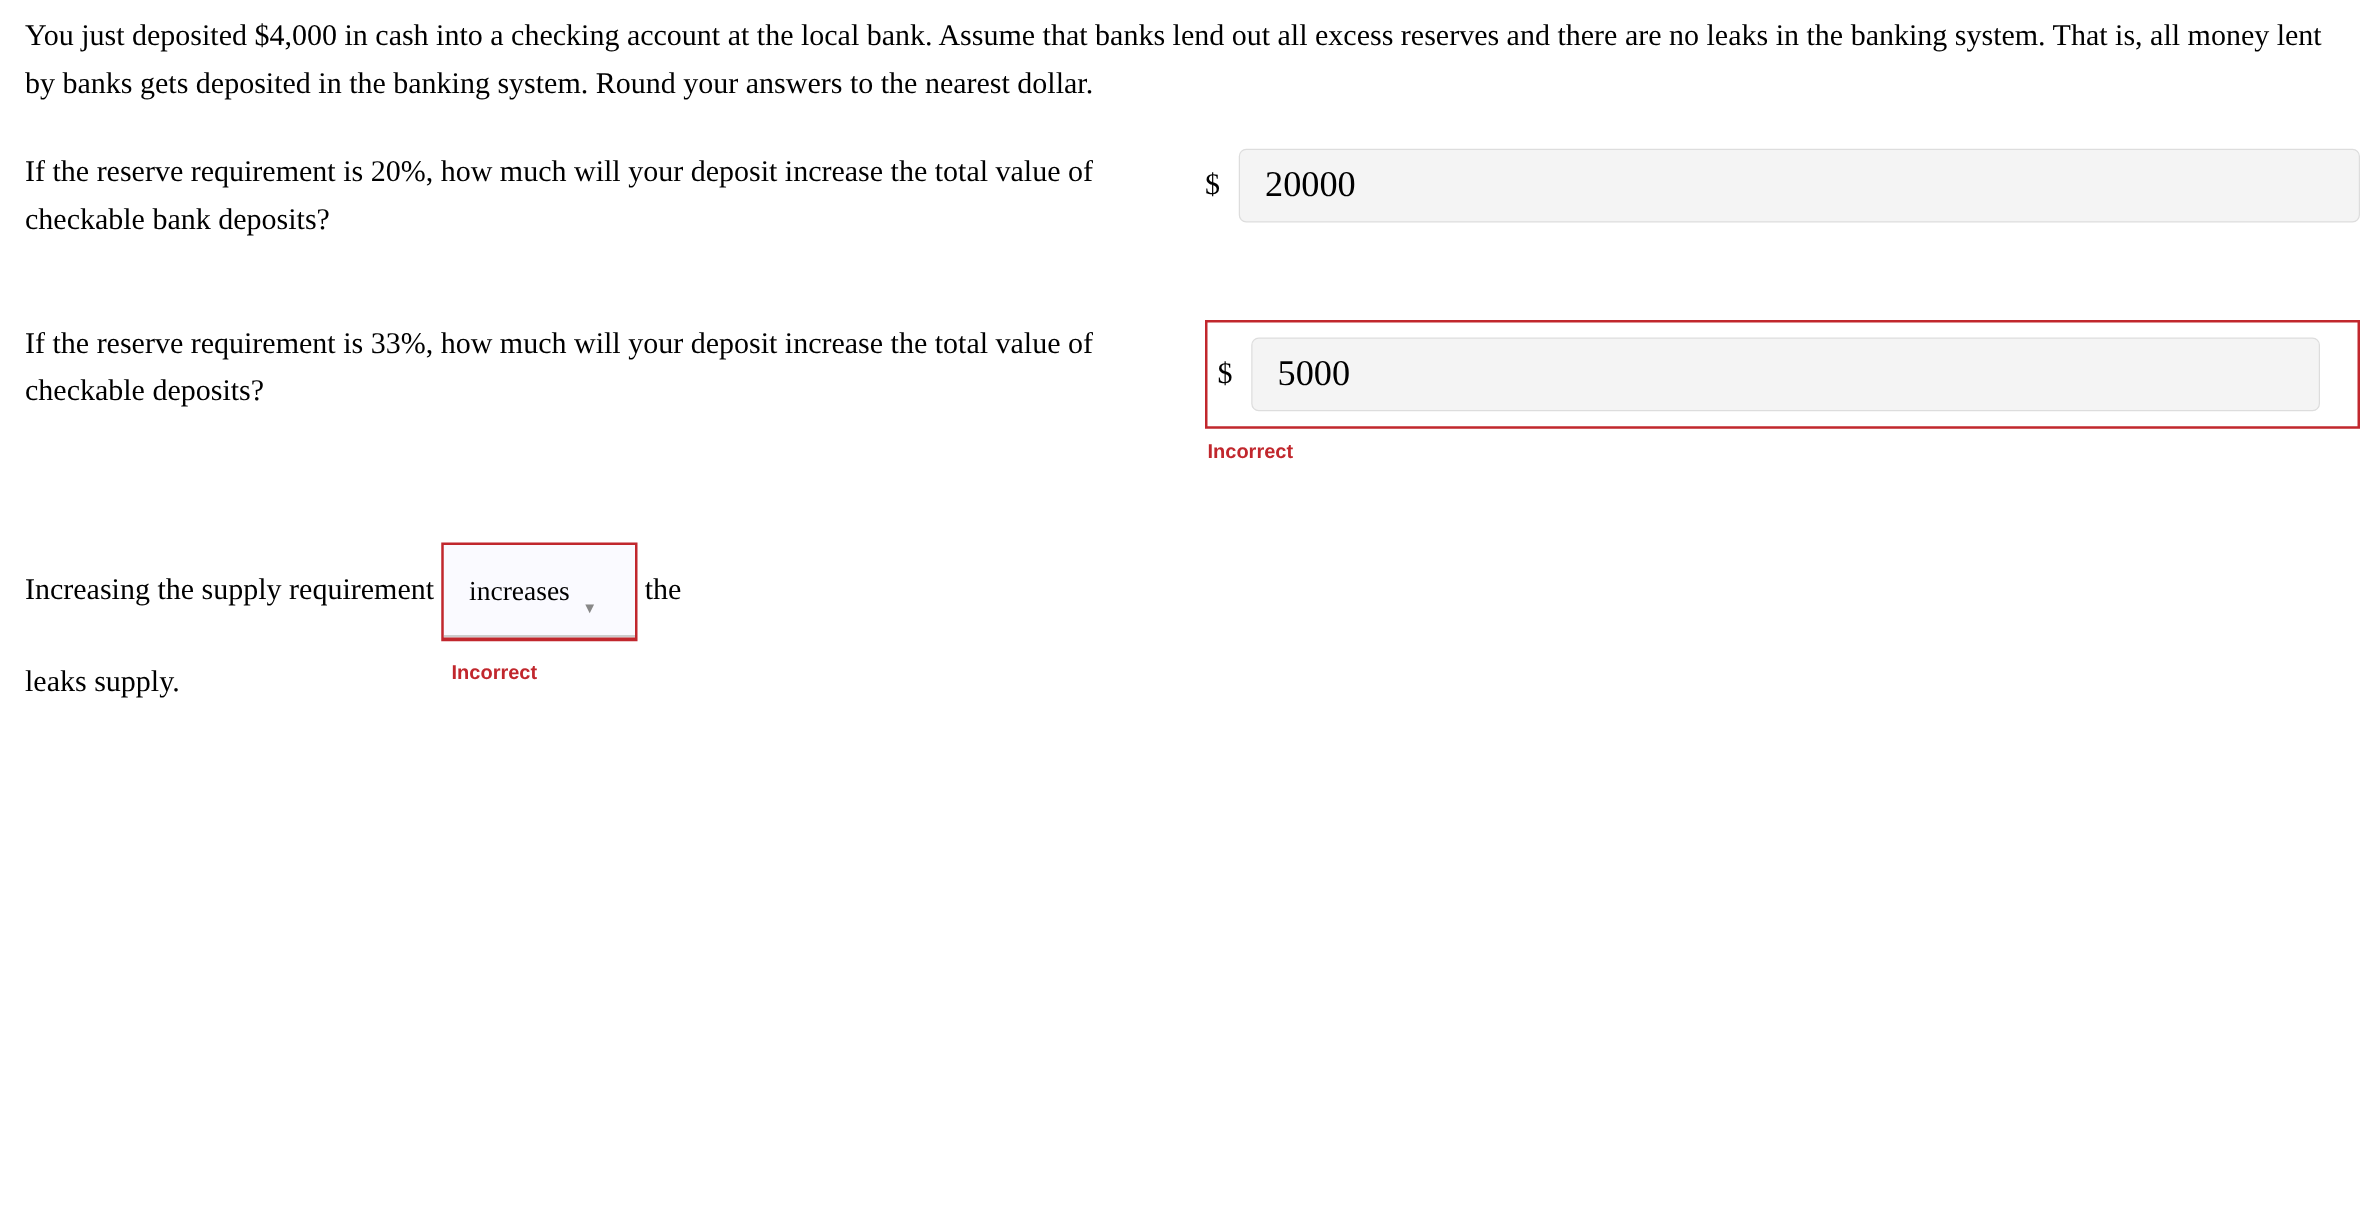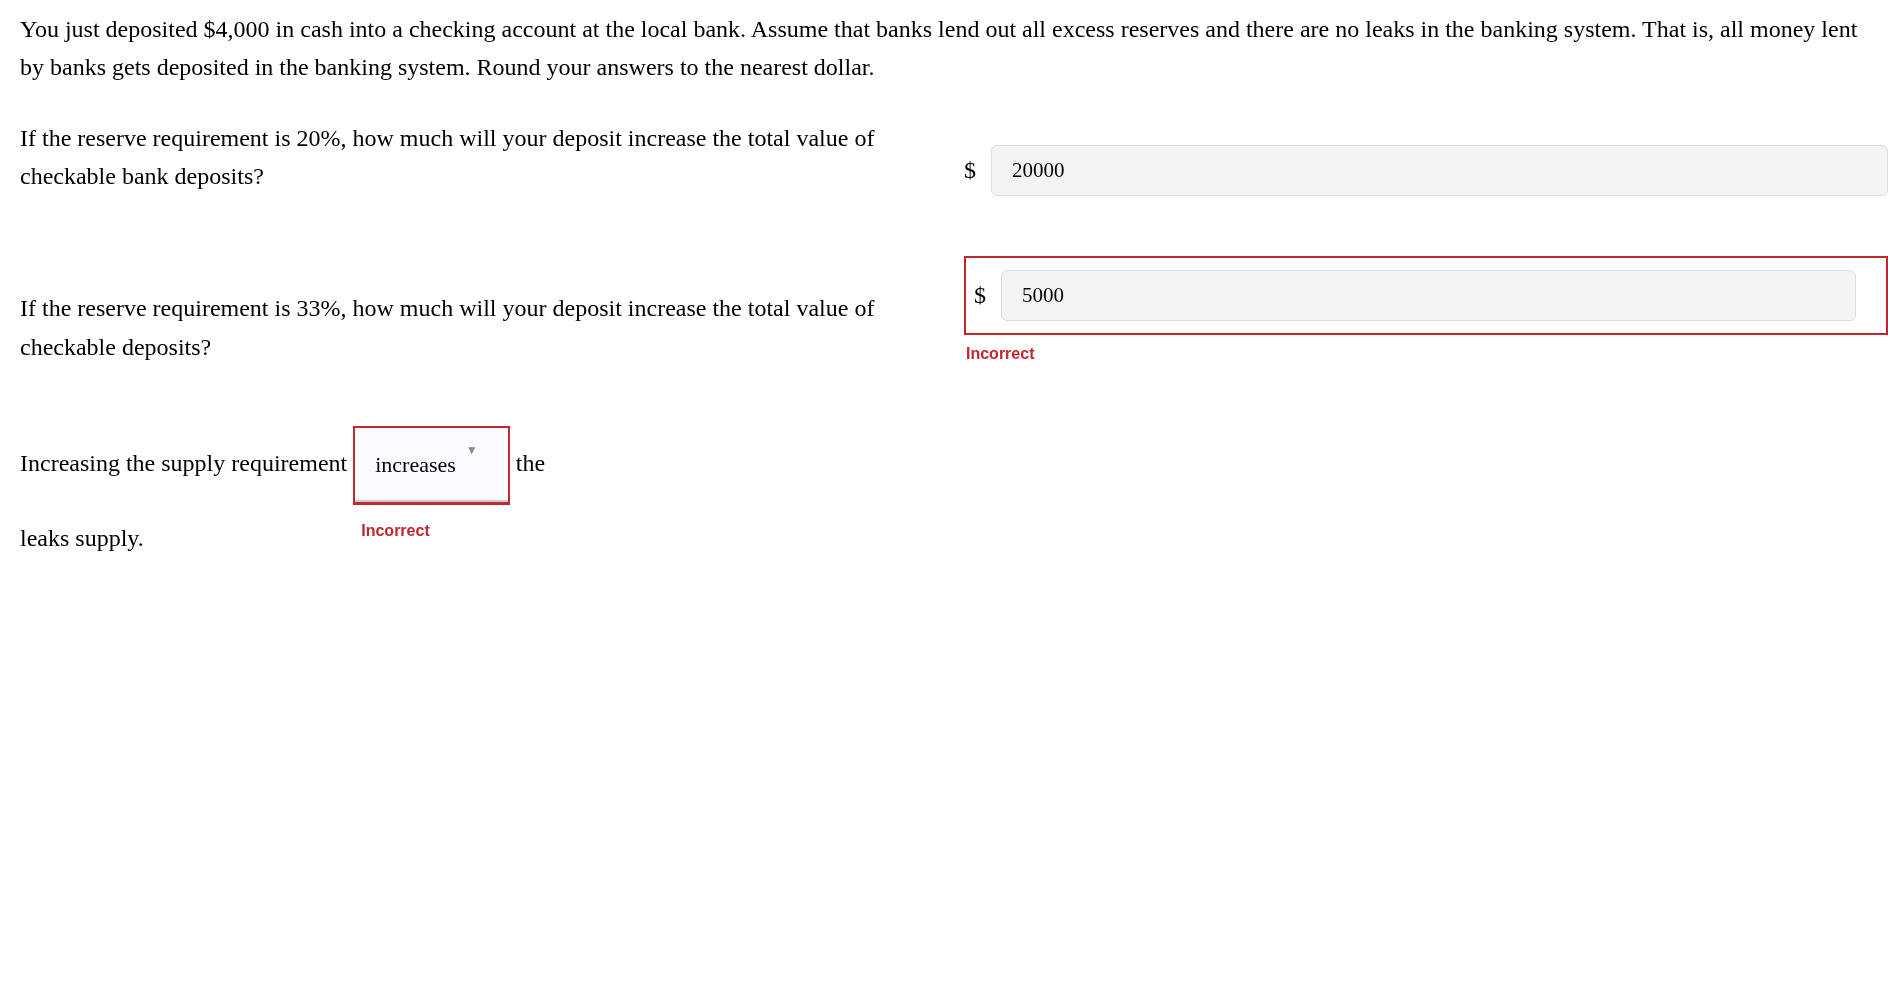--- a/index.html
+++ b/index.html
@@ -9,21 +9,21 @@
     margin: 0;
     padding: 10px 20px;
     line-height: 1.6;
     background: #fff;
   }
   .intro {
     margin-bottom: 32px;
   }
   .question-block {
     display: flex;
-    align-items: flex-end;
+    align-items: flex-start;
     margin-bottom: 60px;
   }
   .question-text {
     flex: 0 0 50%;
     padding-right: 20px;
   }
   .answer-area {
     flex: 0 0 50%;
     display: flex;
     flex-direction: column;
@@ -35,21 +35,21 @@
   .dollar {
     font-size: 24px;
     margin-right: 15px;
   }
   .input-box {
     flex: 1;
     background: #f4f4f4;
     border: 1px solid #ddd;
     border-radius: 6px;
     padding: 12px 20px;
-    font-size: 21px;
+    font-size: 29px;
     font-family: inherit;
     color: #000;
   }
   .wrong-wrap {
     border: 2px solid #c1272d;
     padding: 12px 8px 12px 0;
     display: flex;
     align-items: center;
   }
   .wrong-wrap .dollar {
@@ -70,21 +70,21 @@
     margin-top: 40px;
     line-height: 2.8;
   }
   .inline-wrap {
     display: inline-block;
     vertical-align: middle;
     position: relative;
   }
   .select-box {
     display: inline-flex;
-    align-items: flex-start;
+    align-items: flex-end;
     justify-content: center;
     border: 2px solid #c1272d;
     background: #fafaff;
     padding: 6px 30px 6px 20px;
     font-size: 22px;
     position: relative;
     border-bottom: 3px solid #c1272d;
     box-shadow: inset 0 -2px 0 #ccc;
     cursor: pointer;
   }

